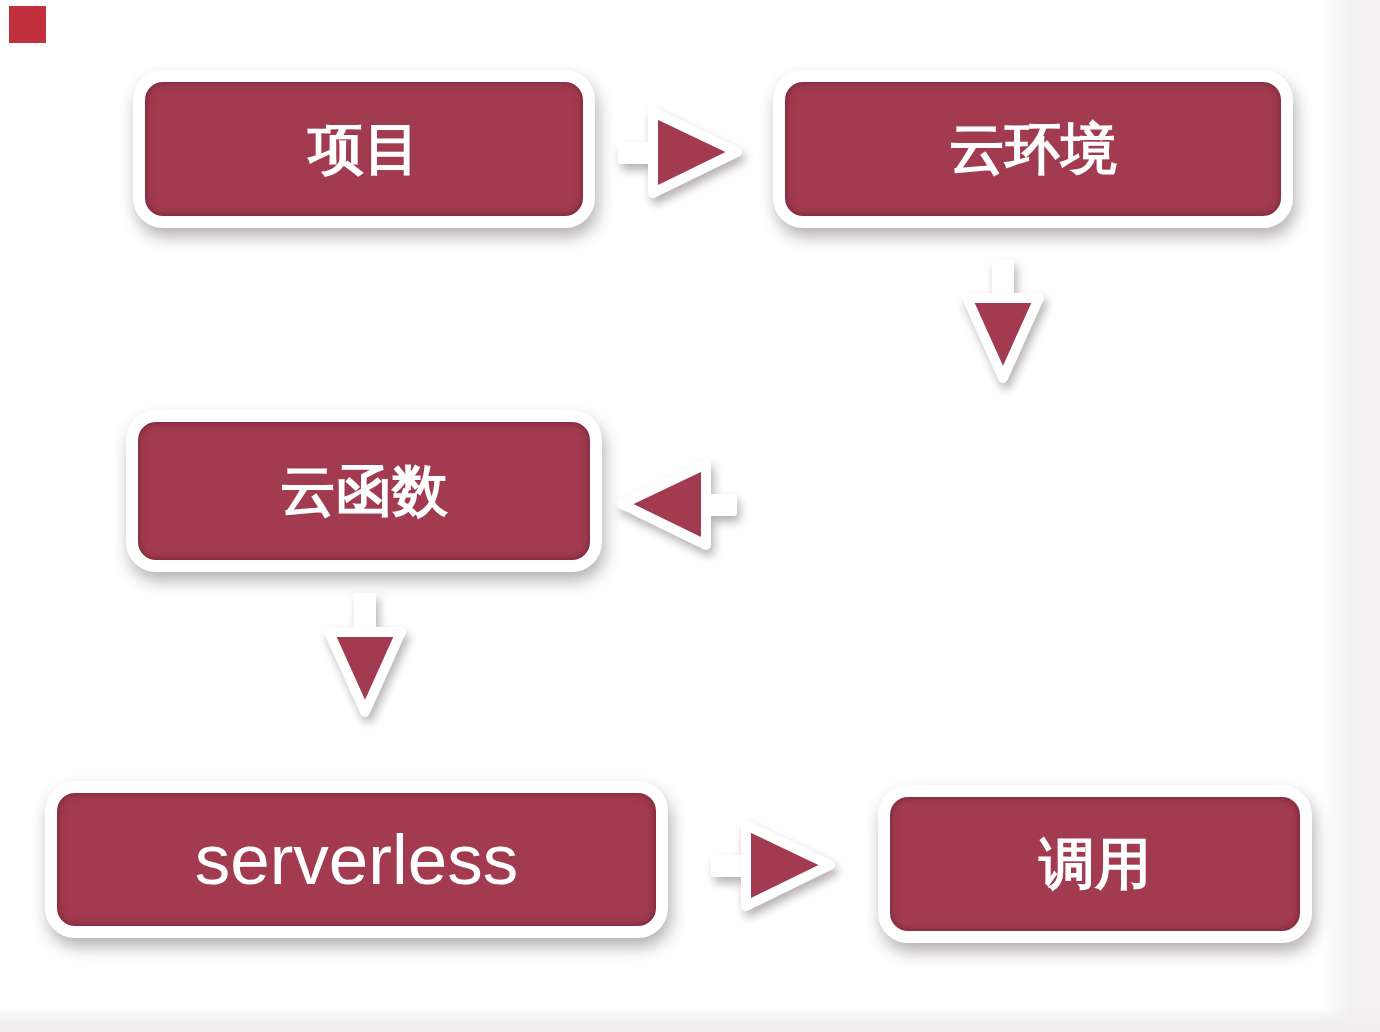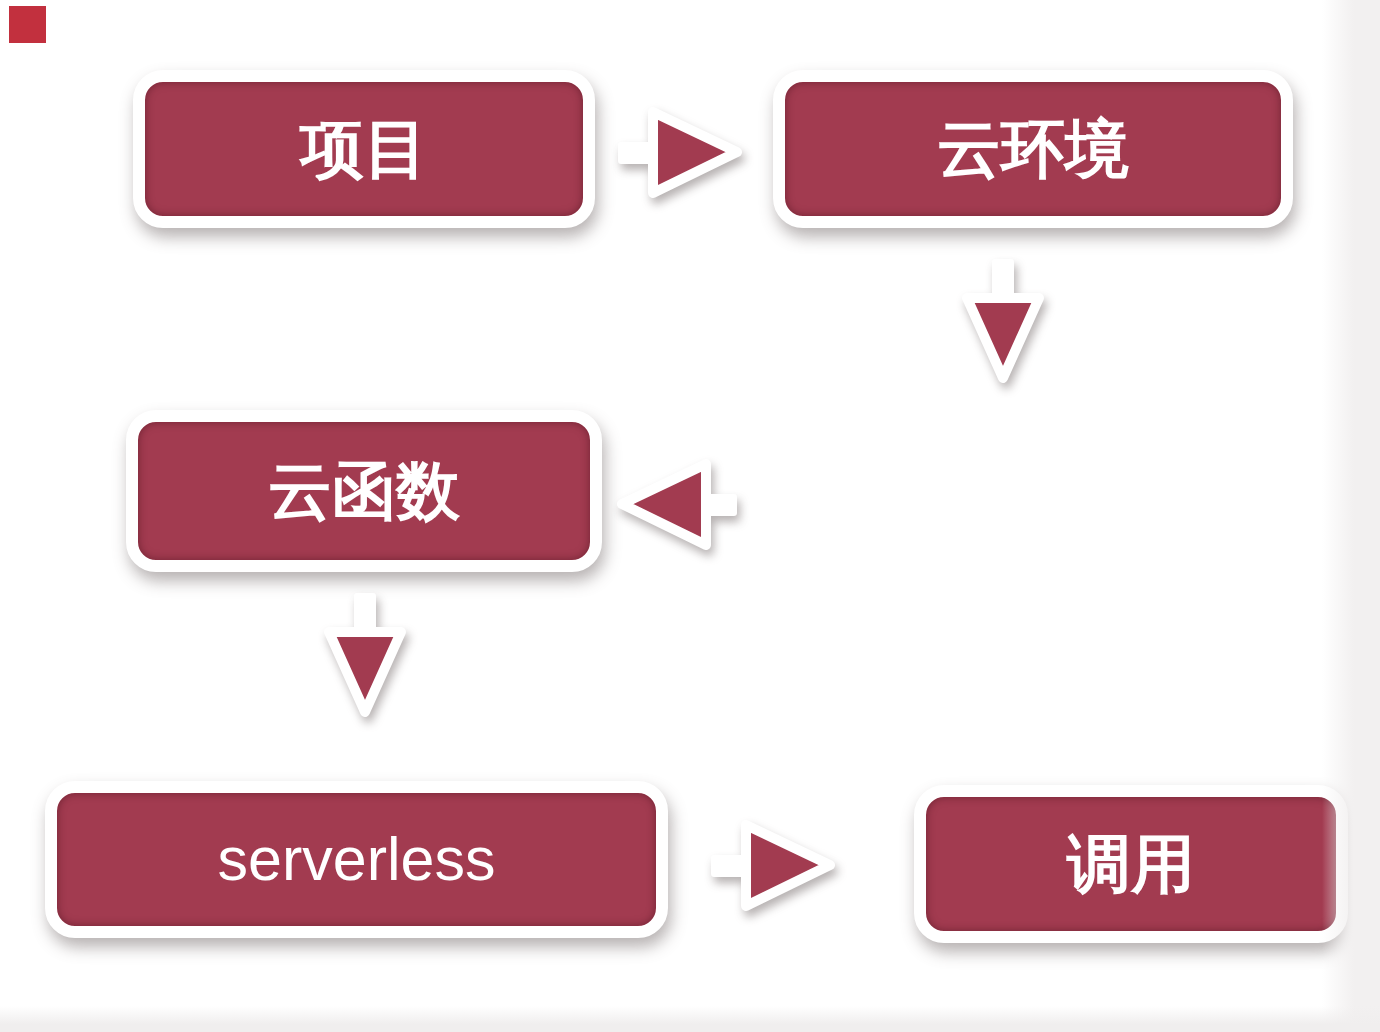--- a/index.html
+++ b/index.html
@@ -29,31 +29,31 @@
   
   .node{
     position:absolute;box-sizing:border-box;
     background:#a23b50;
     border:12px solid #ffffff;
     border-radius:30px;
     box-shadow:3px 9px 16px rgba(95,85,85,0.45), inset 0 0 8px rgba(70,15,25,0.55);
     display:flex;align-items:center;justify-content:center;
     color:#ffffff;
     font-weight:700;
-    font-size:64px;
+    font-size:56px;
     line-height:1;
     white-space:nowrap;
   }
-  .node.en{font-weight:400;font-size:61px;letter-spacing:0;}
+  .node.en{font-weight:400;font-size:71px;letter-spacing:0;}
   .n-project       {left:133px; top:70px;  width:462px; height:158px;}
   .n-cloud-env     {left:773px; top:70px;  width:520px; height:158px;}
   .n-write-code    {left:770px; top:410px; width:472px; height:162px;}
   .n-cloud-function{left:126px; top:410px; width:476px; height:162px;align-items:center;}
   .n-serverless    {left:45px;  top:781px; width:623px; height:157px;}
-  .n-invoke        {left:878px; top:785px; width:434px; height:158px;margin-left:36px;}
+  .n-invoke        {left:878px; top:785px; width:434px; height:158px;}
   
   .arrow{position:absolute;}
   .arrow svg{display:block;filter:drop-shadow(3px 6px 5px rgba(95,85,85,0.45));}
   .a1{left:615px; top:100px;}
   .a2{left:958px; top:256px;}
   .a3{left:610px; top:452px;}
   .a4{left:320px; top:590px;}
   .a5{left:708px; top:813px;}
 </style>
 </head>

